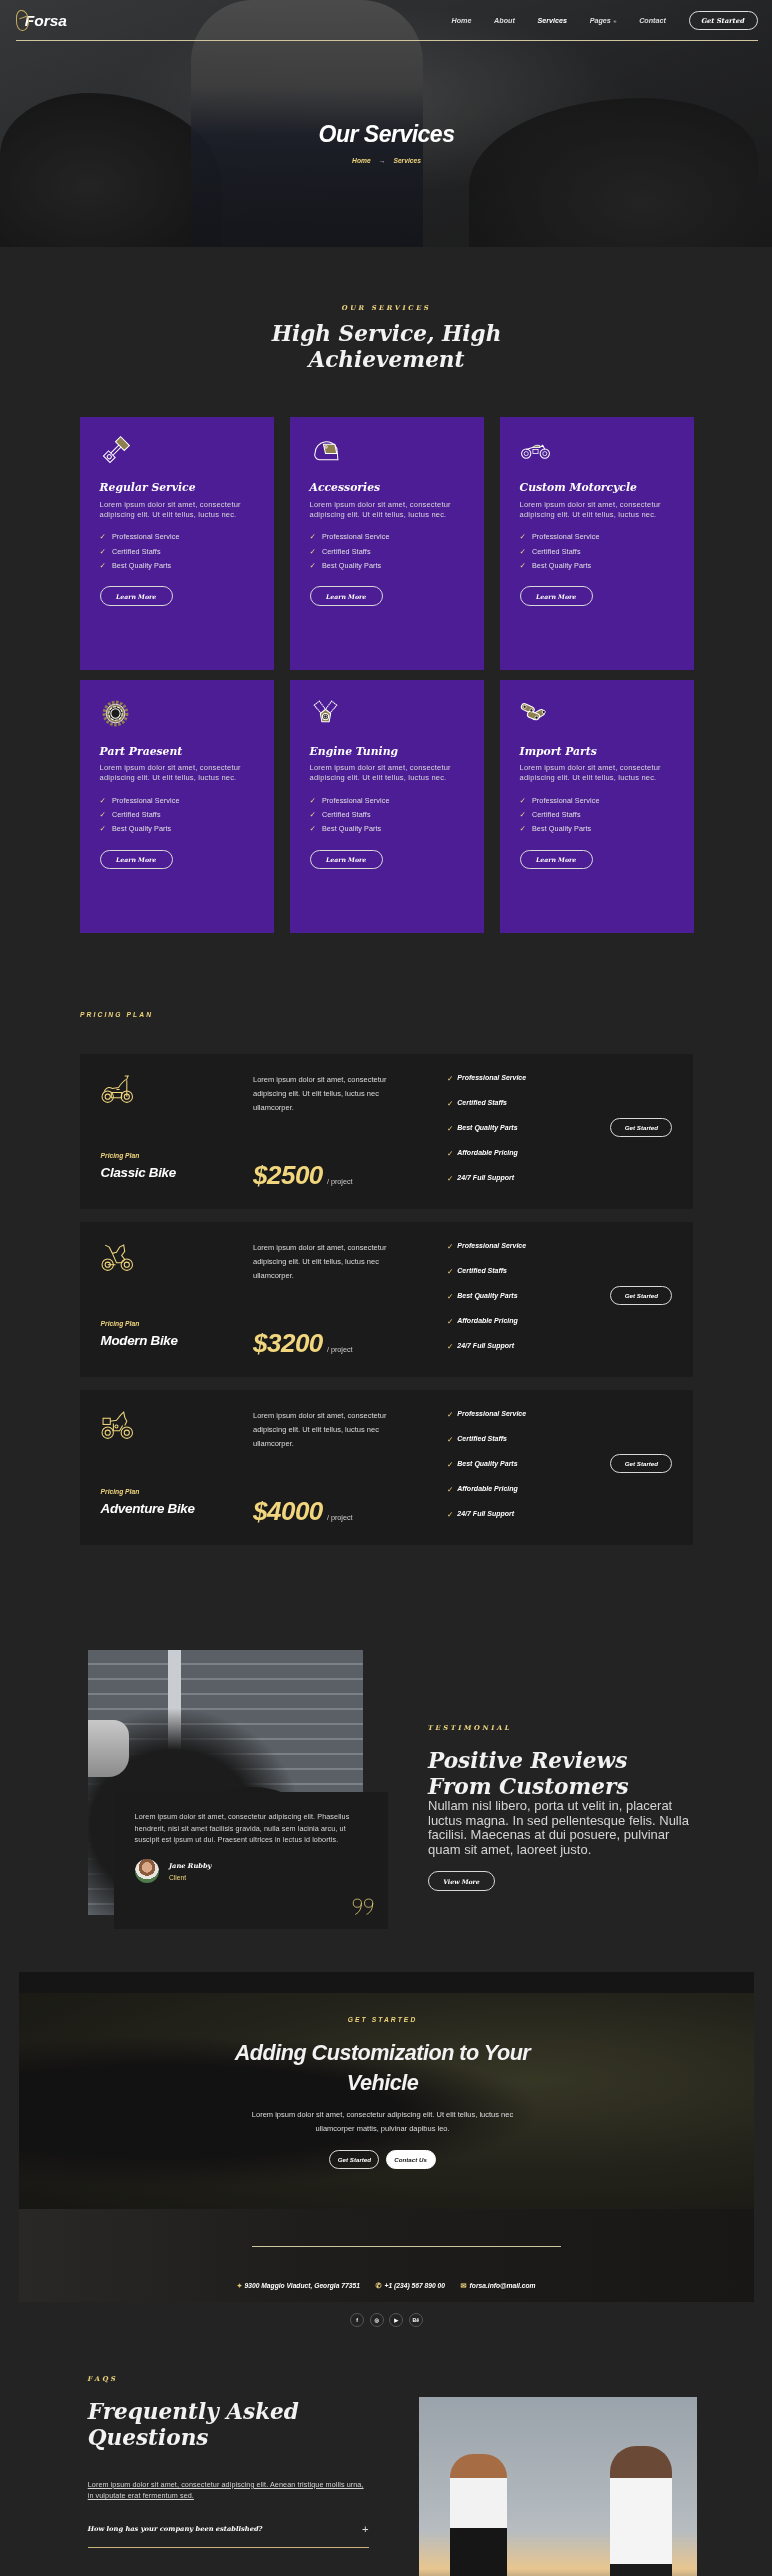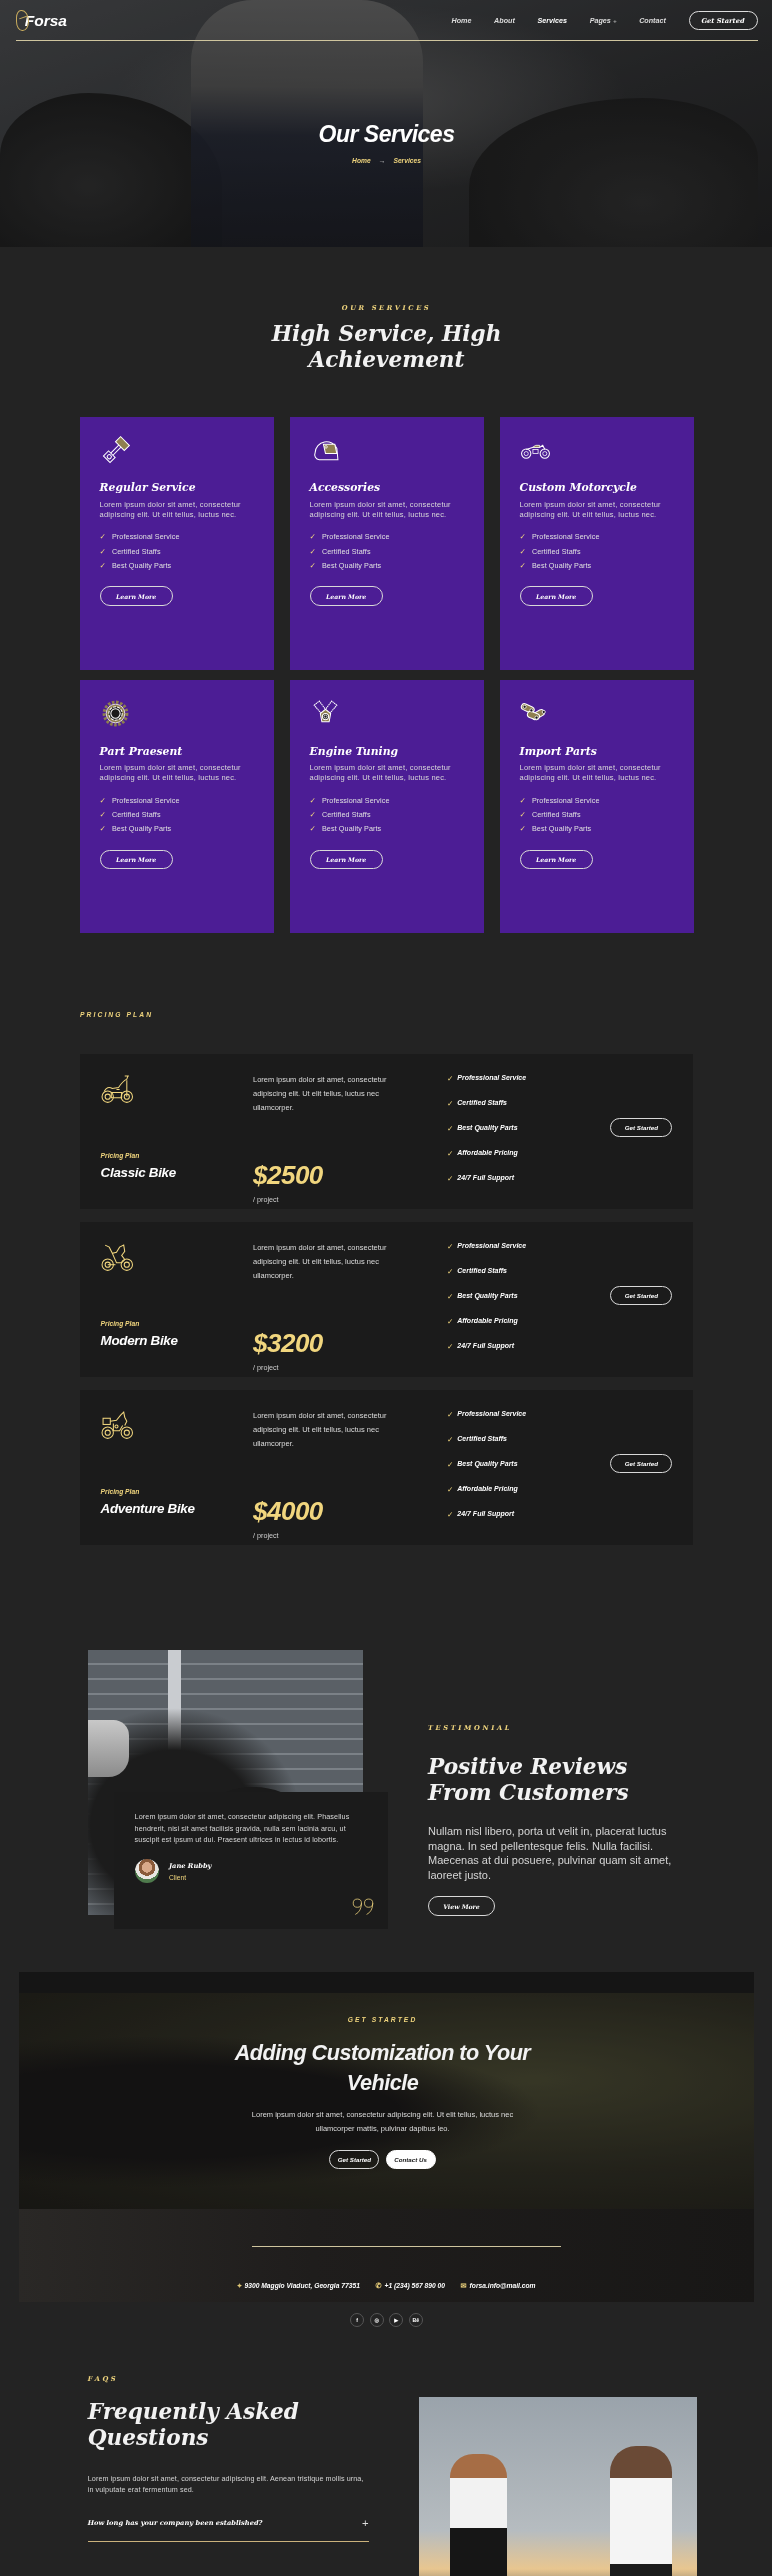--- a/index.html
+++ b/index.html
@@ -52,21 +52,21 @@
   .pricing { width: 613px; margin: 0 auto; padding-top: 15.5px; padding-bottom: 62px; }
   .pricing .eyebrow { font-family: "Liberation Sans", sans-serif; letter-spacing: 2.1px; font-size: 6.7px; }
   .pricing .sec-title { font-family: "Liberation Sans", sans-serif; font-size: 25px; margin-top: 20.6px; letter-spacing: -0.5px; }
   .plan { background: #1b1b1b; height: 155px; margin-top: 13px; position: relative; }
   .plans { margin-top: 36px; }
   .plan:first-child { margin-top: 0; }
   .plan-icon { position: absolute; left: 20.6px; top: 20.6px; width: 32px; height: 32px; }
   .plan-label { position: absolute; left: 20.6px; top: 98px; font-size: 6.7px; color: #f1d67e; font-style: italic; font-weight: 700; }
   .plan-name { position: absolute; left: 20.6px; top: 111px; font-size: 13.4px; color: #fff; font-style: italic; font-weight: 700; letter-spacing: -0.3px; }
   .plan-desc { position: absolute; left: 173px; top: 19px; width: 139px; font-size: 7.5px; line-height: 14.4px; color: #dcdcdc; }
-  .plan-price { position: absolute; left: 173px; top: 106px; display: flex; align-items: baseline; gap: 4.1px; flex-direction: column; }
+  .plan-price { position: absolute; left: 173px; top: 106px; display: flex; align-items: baseline; gap: 4.1px; }
   .plan-price .amt { font-size: 26px; font-weight: 700; font-style: italic; color: #f1d67e; letter-spacing: -0.5px; }
   .plan-price .per { font-size: 7.2px; color: #cfcfcf; }
   .plan-feats { position: absolute; left: 367px; top: 20.6px; list-style: none; }
   .plan-feats li { font-size: 7px; font-style: italic; font-weight: 700; color: #fff; height: 25px; display: flex; align-items: flex-start; gap: 3.1px; }
   .plan-feats .check { font-style: normal; font-weight: 400; color: #f1d67e; }
   .plan .btn-outline { position: absolute; right: 20.6px; top: 64px; width: 62px; height: 19.6px; font-size: 6.2px; font-family: "Liberation Sans", sans-serif; }
 
   
   .testimonial { width: 613px; margin: 0 auto; position: relative; height: 319px; margin-top: 36px; }
   .t-photo { position: absolute; left: 7.7px; top: 7.7px; width: 275px; height: 265px; overflow: hidden;
@@ -76,22 +76,22 @@
   .t-photo .tank { position: absolute; left: 0; top: 70px; width: 41px; height: 57px; background: linear-gradient(180deg,#c8c8c8,#8b8b8b); border-radius: 0 15.5px 20.6px 0; }
   .t-photo .wheel { position: absolute; left: 88px; top: 137px; width: 155px; height: 155px; border-radius: 50%; border: 13.4px solid #1a1a1a; }
   .t-card { position: absolute; left: 34px; top: 149px; width: 274px; height: 137px; background: #1b1b1b; padding: 19.6px 20.6px; }
   .t-card p { font-size: 7.2px; line-height: 11.3px; color: #d8d8d8; letter-spacing: 0.1px; }
   .t-author { display: flex; align-items: center; gap: 10.3px; margin-top: 14.4px; }
   .avatar { width: 24px; height: 24px; border-radius: 50%; background: radial-gradient(circle at 50% 35%, #d9a98a 0 26%, #8a5a3a 27% 42%, #e9e6e2 43% 60%, #4e7a4c 61%); }
   .t-name { font-family: "DejaVu Serif", serif; font-style: italic; font-weight: 700; font-size: 6.7px; color: #fff; }
   .t-role { font-size: 6.7px; color: #f1d67e; margin-top: 3.1px; }
   .quote-icon { position: absolute; right: 13.4px; bottom: 13.4px; width: 23px; height: 18.5px; }
   .t-right { position: absolute; left: 348px; top: 81px; width: 268px; }
-  .t-right .sec-title { font-size: 21.6px; margin-top: 22px; line-height: 1.2; }
-  .t-right p { font-size: 11px; line-height: 14.4px; color: #d5d5d5; margin-top: 19px; }
+  .t-right .sec-title { font-size: 21.6px; margin-top: 16px; line-height: 1.2; }
+  .t-right p { font-size: 13px; line-height: 14.4px; color: #d5d5d5; margin-top: 0; }
   .t-right .btn-outline { margin-top: 14.4px; width: 67px; height: 19.6px; font-size: 6.2px; }
 
   
   .cta-wrap { width: 735px; margin: 0 auto; margin-top: 10.3px; position: relative; height: 330px; background: #151515; }
   .cta-img { position: absolute; left: 0; right: 0; top: 20.6px; height: 216px;
     background:
       radial-gradient(ellipse at 20% 55%, #181616 0 28%, rgba(0,0,0,0) 45%),
       radial-gradient(ellipse at 70% 40%, #4a4a32 0%, #2e2d22 50%, #1d1c17 100%); }
   .cta-img::after { content: ""; position: absolute; inset: 0; background: rgba(10,10,10,0.3); }
   .cta-bottom { position: absolute; left: 0; right: 0; top: 237px; bottom: 0; background: linear-gradient(90deg,#2a2826 0%, #1f1d1c 40%, #181716 100%); }
@@ -106,21 +106,21 @@
   .cta-contacts { position: absolute; top: 309px; left: 0; right: 0; display: flex; justify-content: center; gap: 15.5px; z-index: 2; font-size: 6.7px; font-style: italic; font-weight: 700; color: #fff; }
   .cta-contacts .ci { display: flex; align-items: center; gap: 3.1px; }
   .ico-gold { color: #f1d67e; font-style: normal; font-size: 7.2px; }
   .cta-social { position: absolute; top: 341px; left: 0; right: 0; display: flex; justify-content: center; gap: 5.2px; z-index: 2; }
   .soc { width: 14.4px; height: 14.4px; border: 0.5px solid #555; border-radius: 50%; display: flex; align-items: center; justify-content: center; color: #fff; font-size: 5.2px; font-weight: 700; }
 
   
   .faq { width: 613px; margin: 0 auto; position: relative; height: 443px; margin-top: 57px; }
   .faq-left { position: absolute; left: 7.7px; top: 16.5px; width: 281px; }
   .faq-left .sec-title { font-size: 21.6px; margin-top: 15.5px; line-height: 1.2; }
-  .faq-left > p { font-size: 7.2px; line-height: 11.3px; color: #d5d5d5; margin-top: 22px; letter-spacing: 0.1px; }
+  .faq-left > p { font-size: 7.2px; line-height: 11.3px; color: #d5d5d5; margin-top: 28px; letter-spacing: 0.1px; text-decoration: underline; }
   .faq-list { list-style: none; margin-top: 14.4px; }
   .faq-item { display: flex; justify-content: space-between; align-items: center; height: 32px; border-bottom: 0.8px solid #cbb27c; font-family: "DejaVu Serif", serif; font-style: italic; font-weight: 700; font-size: 6.7px; color: #fff; padding-bottom: 5.2px; }
   .faq-item .plus { font-family: "Liberation Sans", sans-serif; font-style: normal; font-weight: 400; font-size: 11.3px; color: #ddd; }
   .faq-photo { position: absolute; left: 339px; top: 38px; width: 278px; height: 382px; overflow: hidden;
     background: linear-gradient(180deg, #9aa3ab 0%, #b6bcc0 35%, #e8c690 45%, #6f6a64 52%, #3c3a38 70%, #2c2b29 100%); }
   .faq-photo .person-a { position: absolute; left: 31px; top: 57px; width: 57px; height: 134px; background: linear-gradient(180deg,#a66d45 0 18%, #f2f2f2 18% 55%, #161616 55%); border-radius: 23px 23px 10.3px 10.3px; }
   .faq-photo .person-b { position: absolute; left: 191px; top: 49px; width: 62px; height: 319px; background: linear-gradient(180deg,#6a4a36 0 10%, #f4f4f4 10% 37%, #1b1b1b 37%); border-radius: 26px 26px 5.2px 5.2px; }
 </style>
 </head>
 <body>

